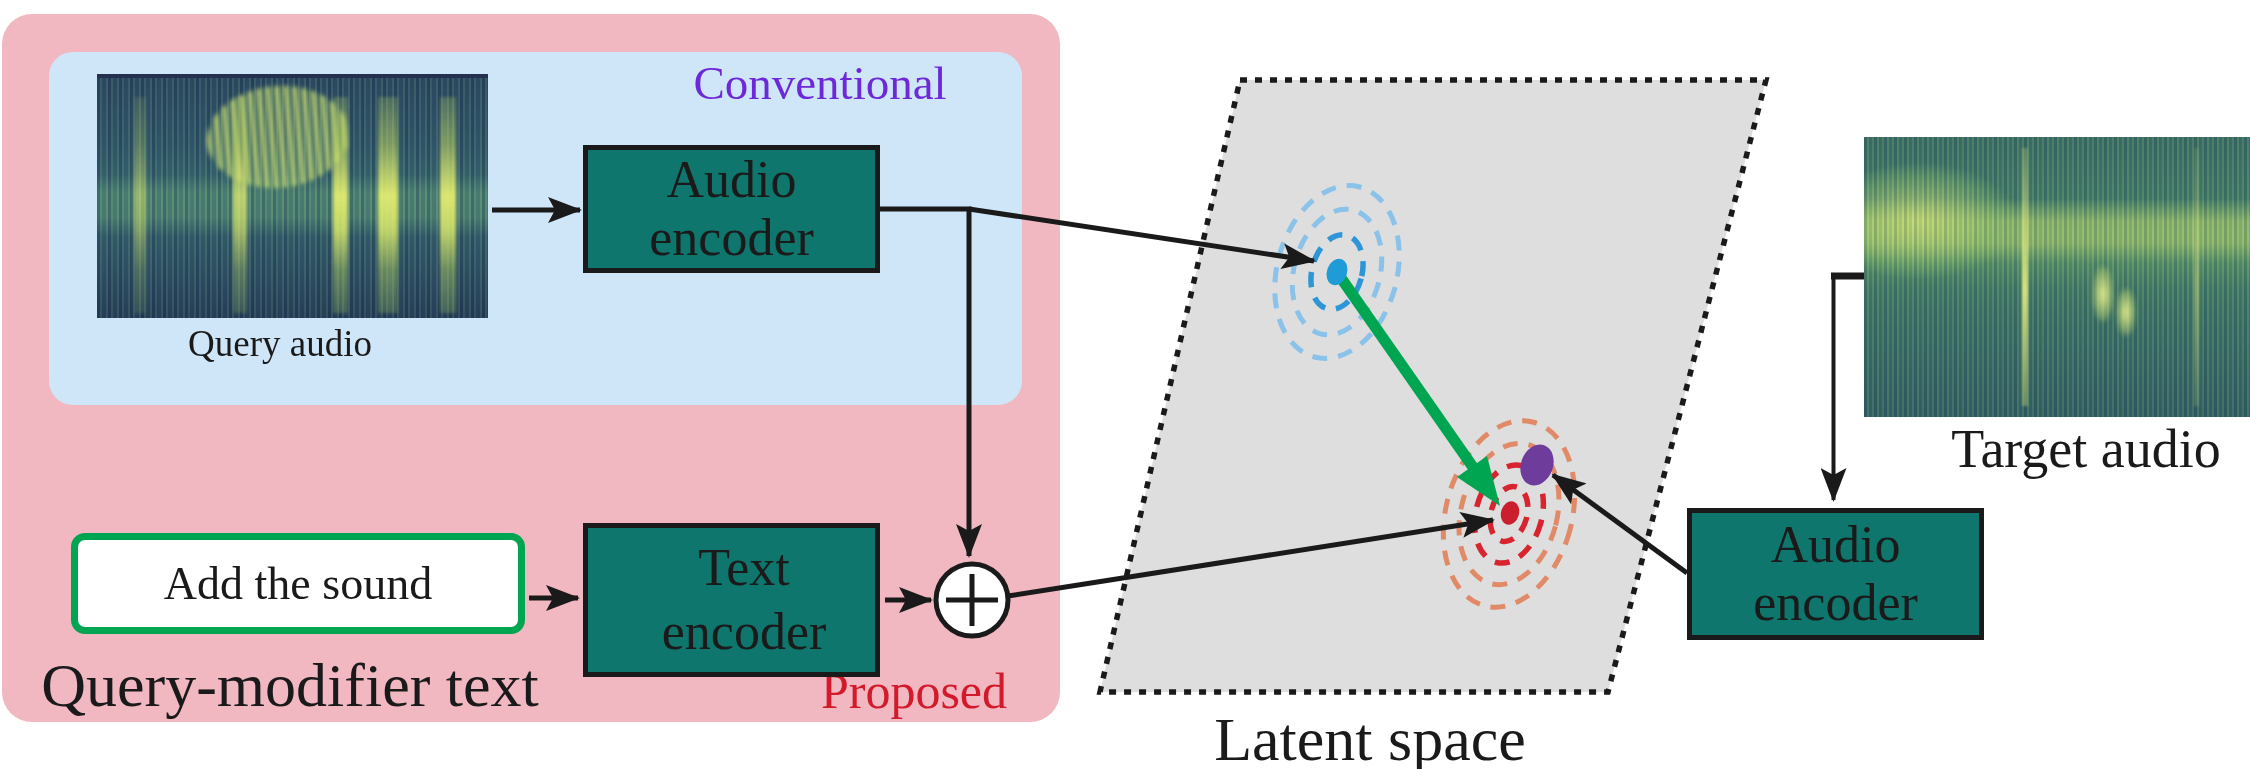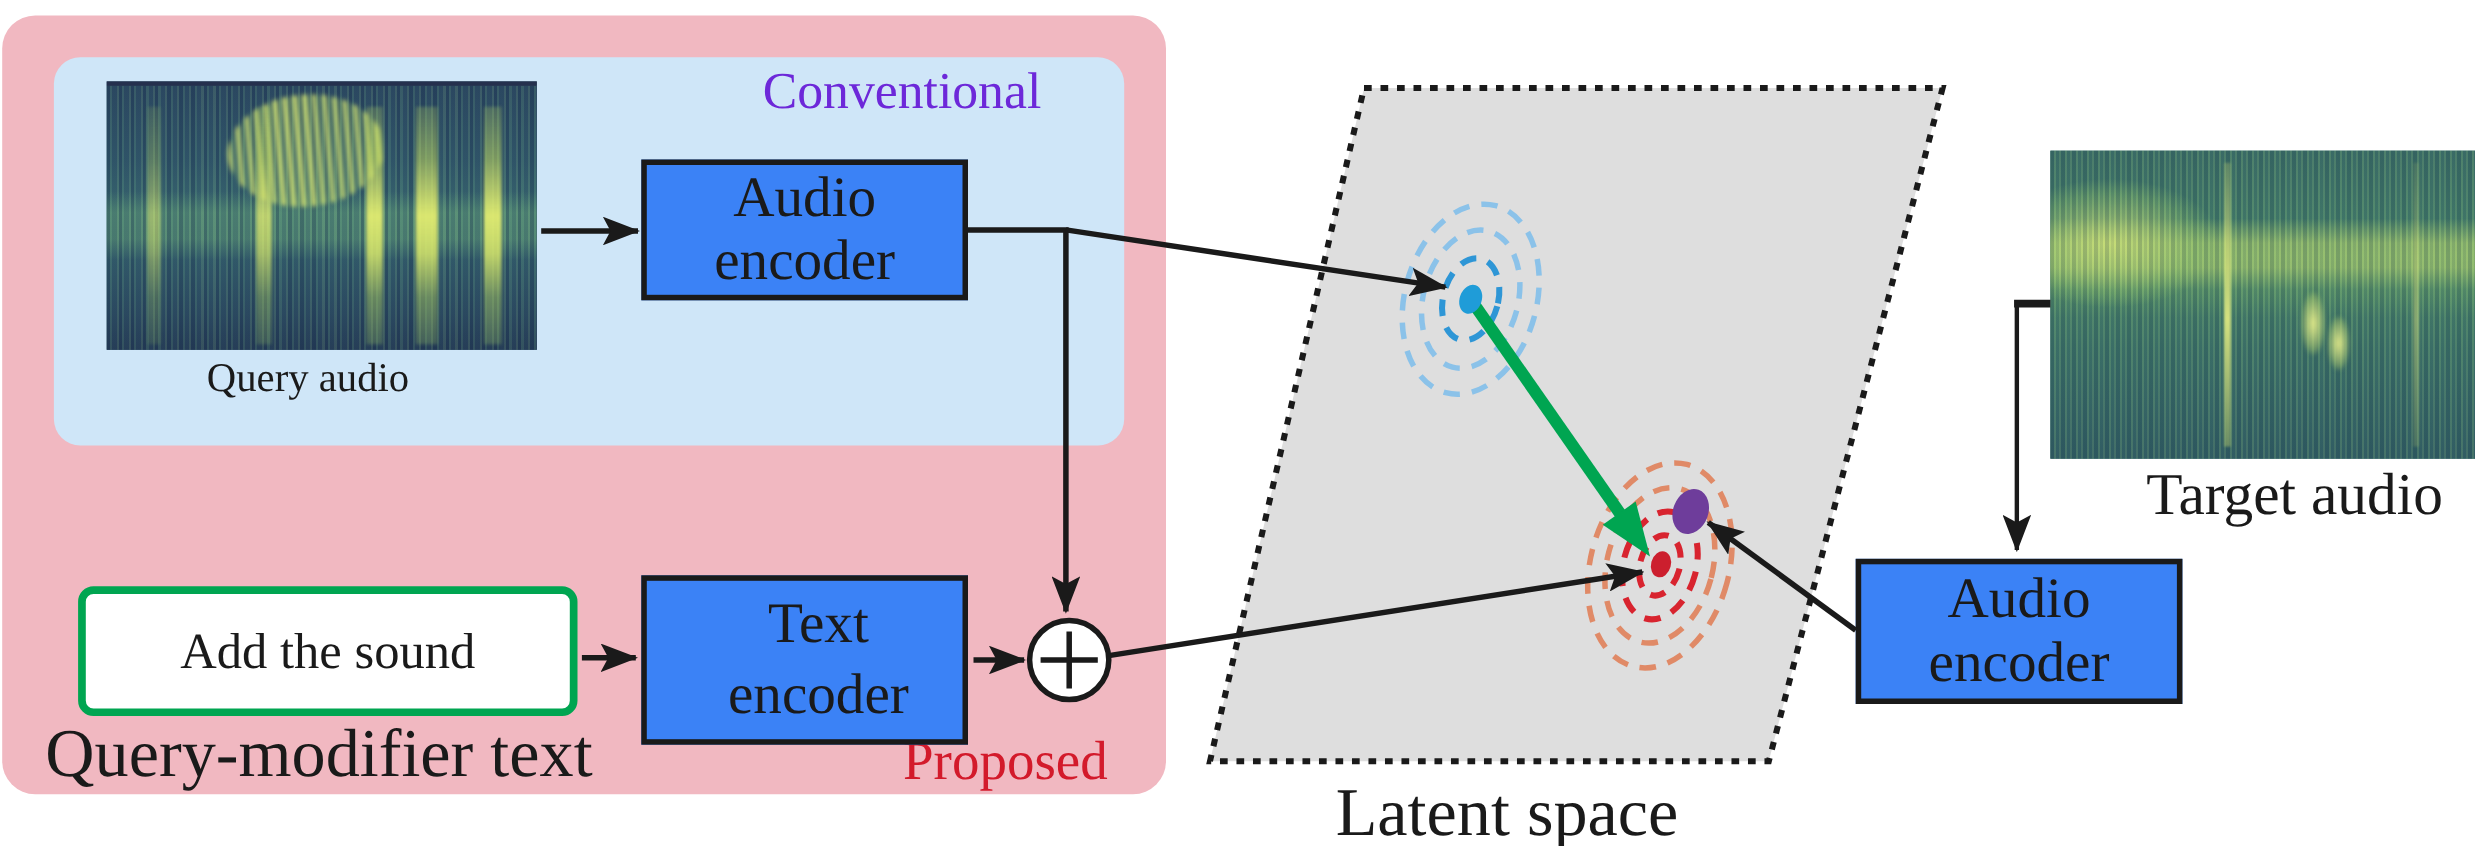--- a/index.html
+++ b/index.html
@@ -28,31 +28,31 @@
   .conventional-lbl{left:640px;top:56px;width:360px;font-size:47px;color:#6d28d9;}
   .proposed-lbl{left:764px;top:662px;width:300px;font-size:50px;color:#D31A2B;}
   .query-audio-lbl{left:84px;top:322px;width:392px;font-size:37px;}
   .target-audio-lbl{left:1906px;top:418px;width:360px;font-size:54px;}
   .latent-lbl{left:1120px;top:704px;width:500px;font-size:62px;}
   .qmod-lbl{left:20px;top:650px;width:540px;font-size:62px;}
 
   
   .node-box{
     position:absolute;box-sizing:border-box;
-    background:#3b82f6;border:5px solid #1A1A1A;
+    background:#0f766e;border:5px solid #1A1A1A;
     display:flex;flex-direction:column;justify-content:center;align-items:center;
     text-align:center;
   }
   .node-box .bl{font-size:52px;line-height:58px;}
   .audio-enc-left{left:583px;top:145px;width:297px;height:128px;}
   .text-enc{left:583px;top:523px;width:297px;height:154px;padding-left:25px;}
   .text-enc .bl{line-height:64px;}
   .audio-enc-right{left:1687px;top:508px;width:297px;height:132px;}
   .qmod-box{
-    left:71px;top:533px;width:454px;height:118px;
+    left:71px;top:533px;width:454px;height:101px;
     border:7px solid #00A551;border-radius:14px;background:#ffffff;align-items:center;
   }
   .qmod-box .bl{font-size:46px;line-height:52px;}
 
   
   .spec{position:absolute;overflow:hidden;}
   .spec-query{
     left:97px;top:74px;width:391px;height:244px;
     border-top:4px solid #25304E;box-sizing:border-box;
     background:

